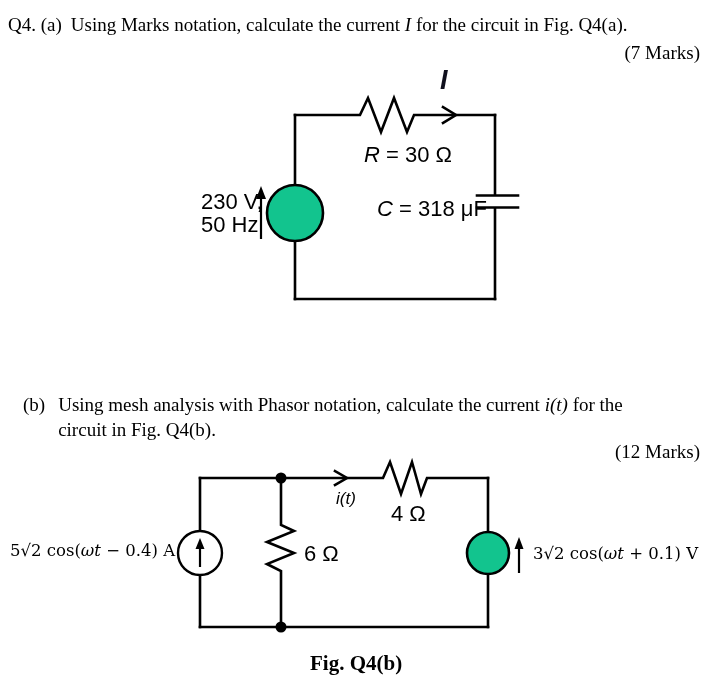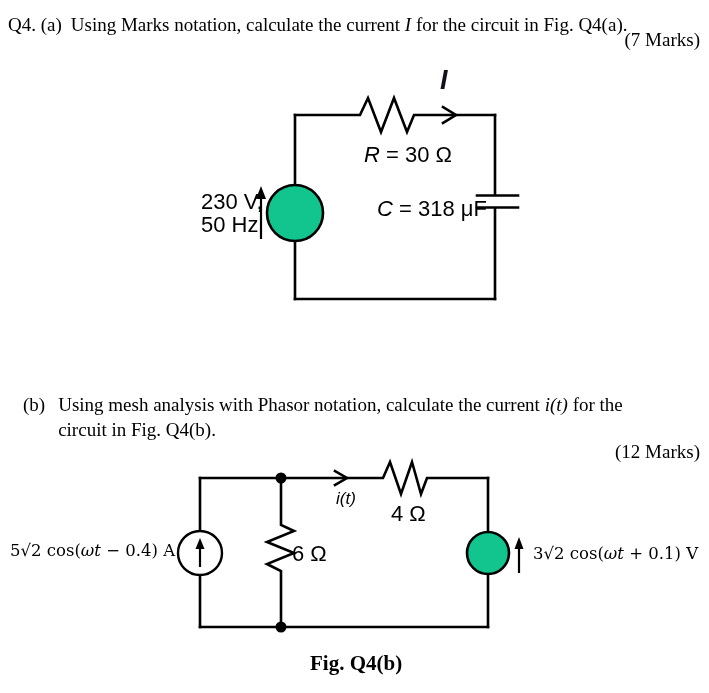--- a/index.html
+++ b/index.html
@@ -7,21 +7,21 @@
          font-family:"Liberation Serif", serif; color:#000; }
   .page { position:relative; width:709px; height:693px; background:#fff; }
 
   
   .qline { position:absolute; font-size:19px; line-height:25px; white-space:nowrap; }
   .qa { left:8px; top:12px; }
   .qb { left:23px; top:392px; white-space:normal; display:flex; }
   .qb .qnum { margin-right:13px; }
   .qb .qtext { width:618px; white-space:normal; }
   .marks { position:absolute; font-size:19px; right:9px; text-align:right; }
-  .marks-a { top:29px; }
+  .marks-a { top:42px; }
   .marks-b { top:441px; }
   .gapnum { display:inline-block; margin-right:9px; }
   .it { font-style:italic; }
 
   
   svg.circuits { position:absolute; left:0; top:0; width:709px; height:693px; }
   .wire { stroke:#000; stroke-width:2.6; fill:none; stroke-linecap:square; stroke-linejoin:miter; }
   .thin { stroke:#000; stroke-width:2.2; fill:none; }
   .dot  { fill:#000; stroke:none; }
   .ah   { fill:#000; stroke:none; }
@@ -101,18 +101,18 @@
   <div class="clabel ilabel-a" style="position: absolute; left: 440px; top: 69px;">I</div>
   <div class="clabel" style="left:201px; top:190px;">
     <span>230 V,</span><br>
     <span>50 Hz</span>
   </div>
   <div class="clabel" style="left:364px; top:143px;"><span class="it">R</span><span> = 30 Ω</span></div>
   <div class="clabel" style="left:377px; top:197px;"><span class="it">C</span><span> = 318 μF</span></div>
 
   <div class="clabel ilabel-b" style="position: absolute; left: 336px; top: 487px;">i(t)</div>
   <div class="clabel" style="left:391px; top:502px;">4 Ω</div>
-  <div class="clabel" style="left:292px; top:542px;">6 Ω</div>
+  <div class="clabel" style="left:304px; top:542px;">6 Ω</div>
   <div class="mlabel" style="left:10px; top:541px; width:165px; text-align:right;"><span>5√2 cos(</span><span class="it">ωt</span><span> − 0.4) A</span></div>
   <div class="mlabel" style="left:533px; top:544px;"><span>3√2 cos(</span><span class="it">ωt</span><span> + 0.1) V</span></div>
   <div class="caption" style="left:310px; top:651px;">Fig. Q4(b)</div>
 
 </div>
 
 </body></html>

